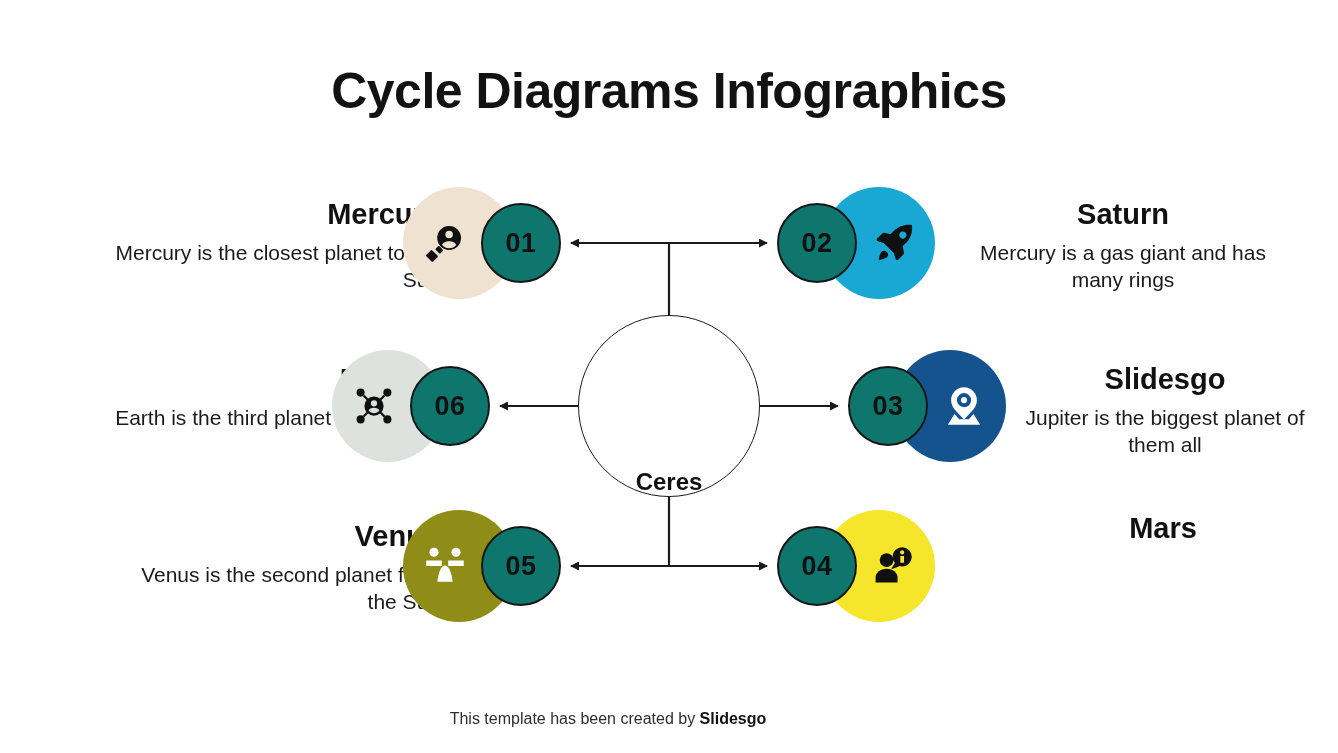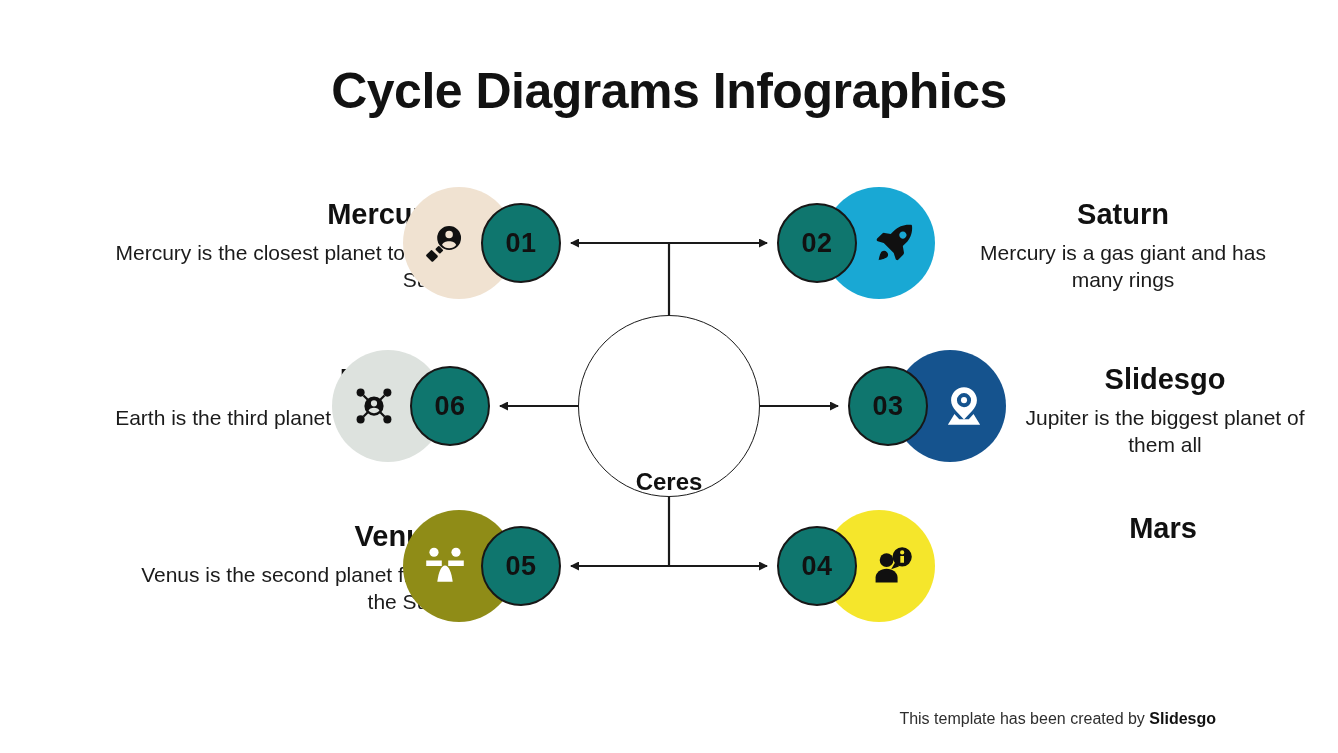--- a/index.html
+++ b/index.html
@@ -131,21 +131,21 @@
     top: 315px;
     z-index: 3;
   }
 
   
   .footer {
     position: absolute;
     left: 0;
     top: 710px;
     width: 1216px;
-    text-align: right;
+    text-align: center;
     font-size: 16px;
     color: #2e2e2e;
   }
   .footer .brand { font-weight: 700; color: #111111; }
 </style>
 </head>
 <body>
 
 <div class="slide-title">Cycle Diagrams Infographics</div>
 

